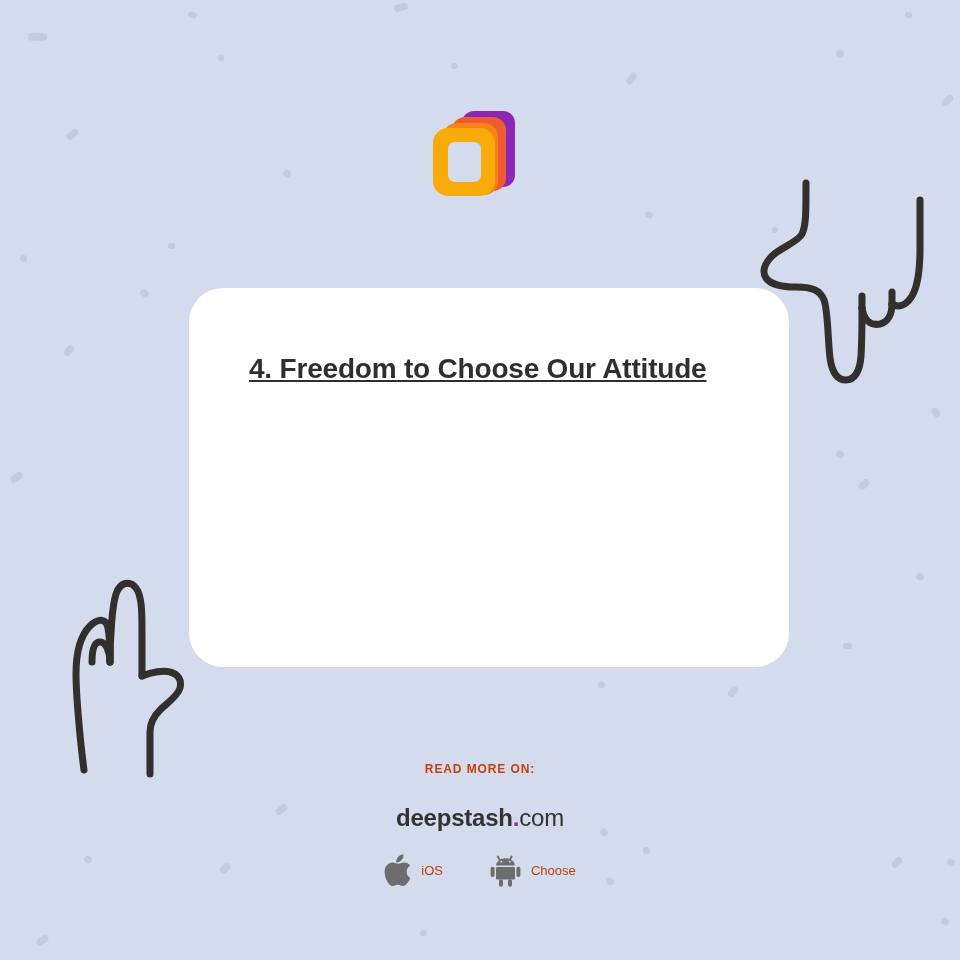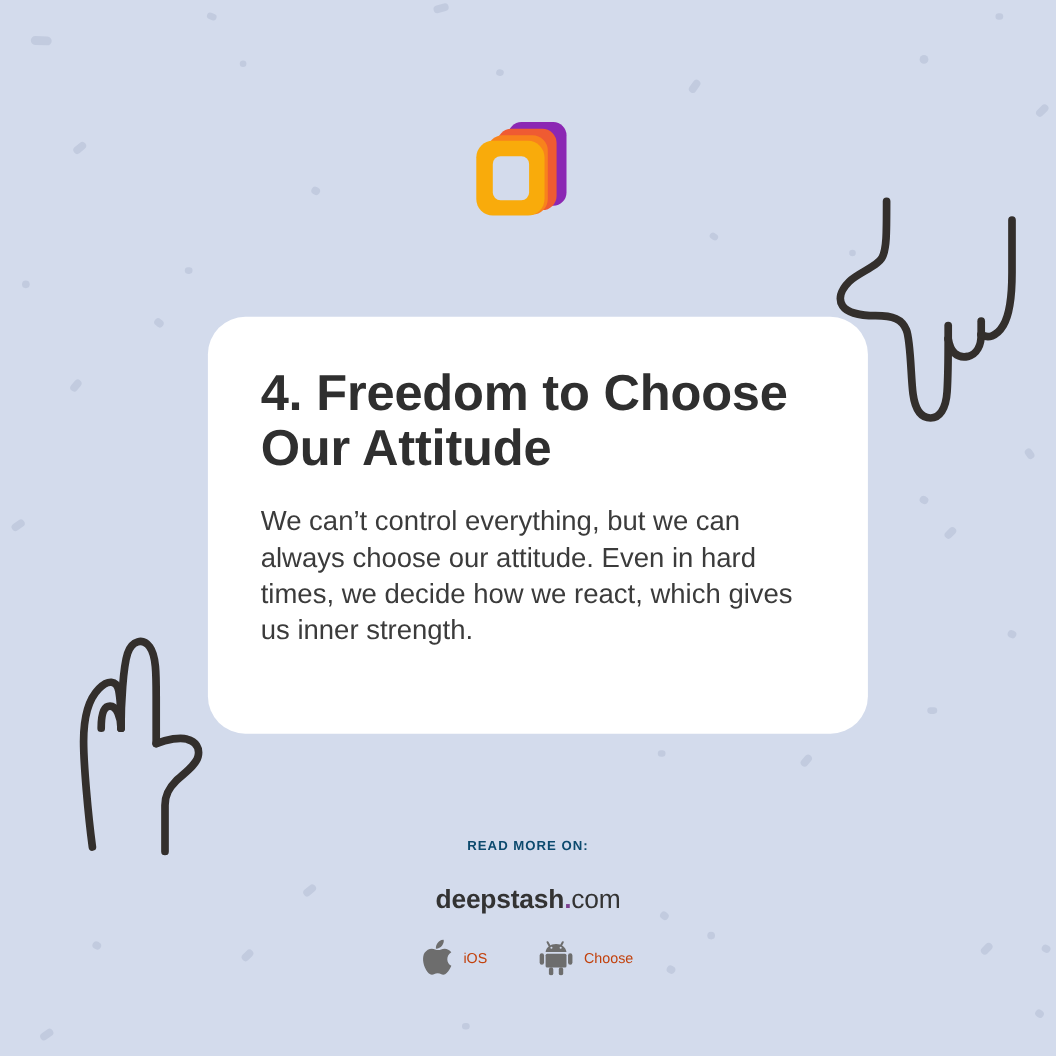--- a/index.html
+++ b/index.html
@@ -101,26 +101,27 @@
     left: 189px;
     top: 288px;
     width: 600px;
     height: 379px;
     background: #ffffff;
     border-radius: 34px;
     box-sizing: border-box;
     padding: 44px 48px 0 48px;
   }
   #card-title {
-    margin: 0;
-    font-size: 46px;
+    margin: 12px;
+    font-size: 28px;
     line-height: 50px;
     font-weight: bold;
     color: #2f2f2f;
     letter-spacing: -0.2px;
+    text-decoration: underline;
   }
   #card-body {
     margin: 26px 0 0 0;
     font-size: 25px;
     line-height: 33px;
     color: #3b3b3b;
     font-weight: normal;
     max-width: 525px;
   }
 
@@ -239,25 +240,24 @@
     <g stroke="#332f2c" stroke-width="7" stroke-linecap="round" stroke-linejoin="round">
       <path d="M66 212 C62 182 58 136 58 116 C58 96 62 78 72 68 C80 60 88 60 90 70 C92 80 92 94 92 104"></path>
       <path d="M92 104 C92 82 94 48 98 36 C102 24 112 22 118 30 C124 38 124 54 124 76 C124 98 124 110 124 118"></path>
       <path d="M124 118 C134 114 146 112 152 114 C160 116 164 122 162 130 C160 138 148 146 142 152 C136 158 132 164 132 174 C132 186 132 204 132 216"></path>
       <path d="M92 104 C92 94 88 84 82 84 C76 84 74 92 74 104"></path>
     </g>
   </svg>
 
   <div id="card" style="background: rgb(255, 255, 255);">
     <h1 id="card-title" style="color: rgb(47, 47, 47);">4. Freedom to Choose Our Attitude</h1>
-    <p id="card-body" style="color: rgb(59, 59, 59);">We can’t control everything, but we can always choose our attitude. Even in hard times, we decide how we react, which gives us inner strength.</p>
   </div>
 
   <div id="footer">
-    <p id="read-more" style="color: #0c4a6e;">READ MORE ON:</p>
+    <p id="read-more" style="color: #c2410c;">READ MORE ON:</p>
 
     <div id="brand">
       <span class="bold">deepstash</span><span class="dot" style="color: rgb(123, 63, 142);">.</span><span class="tld">com</span>
     </div>
 
     <div id="stores">
 
       <div class="store">
         <svg class="store-icon" width="28" height="33" viewBox="0 0 28 33">
           <path fill="#6d6d6d" d="M19.3 0.2c-1.9 0.2-4.1 1.4-5.3 2.9-1.1 1.4-2 3.4-1.7 5.4 2.1 0.1 4.2-1.1 5.5-2.7 1.2-1.5 2-3.5 1.5-5.6z"></path>

